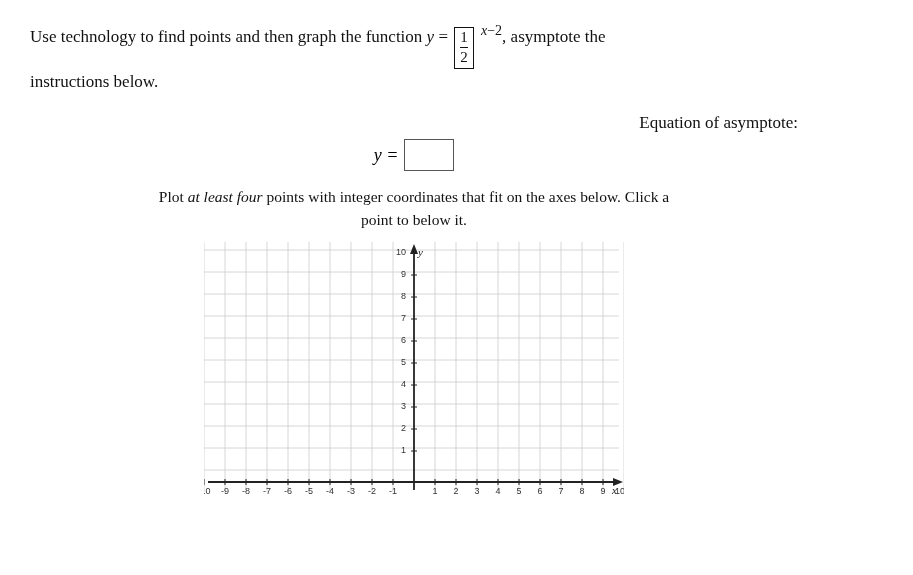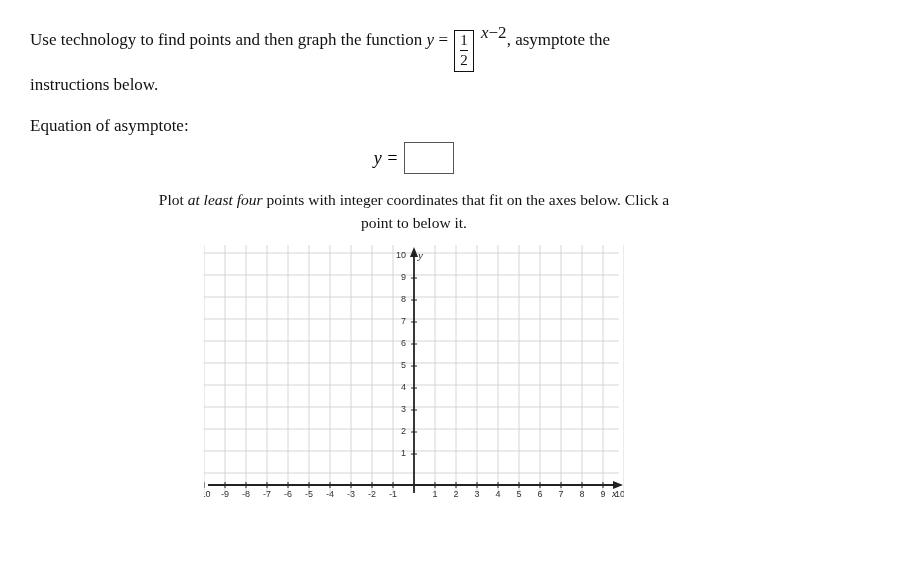--- a/index.html
+++ b/index.html
@@ -20,21 +20,21 @@
     .instruction-text {
       font-size: 17px;
       line-height: 1.55;
       color: #111;
       margin-bottom: 18px;
     }
     .instruction-text sup {
       font-size: 11px;
     }
     .asymptote-section {
-      text-align: left;
+      text-align: right;
       margin-bottom: 14px;
     }
     .asymptote-label {
       font-size: 17px;
       color: #111;
       margin-bottom: 6px;
     }
     .asymptote-input-row {
       display: flex;
       align-items: center;
@@ -89,21 +89,21 @@
   <div class="instruction-text">
     Use technology to find points and then graph the function
     <i>y</i> =
     <span style="display:inline-flex; align-items:center; margin:0 2px;">
       <span style="display:inline-flex; flex-direction:column; align-items:center; font-size:15px; border: 1px solid #111; padding:0 5px; line-height:1.3;">
         <span>1</span>
         <span style="border-top:1px solid #111; width:100%; display:block;"></span>
         <span>2</span>
       </span>
     </span>
-    <sup style="font-style:normal; font-size:17px; vertical-align:super; margin-left:1px;"><i>x</i>−2</sup>,
+    <sup style="font-style:normal; font-size:14px; vertical-align:super; margin-left:1px;"><i>x</i>−2</sup>,
     <span>asymptote the</span>
     <br>instructions below.
   </div>
 
   <div class="asymptote-section">
     <div class="asymptote-label">Equation of asymptote:</div>
     <div class="asymptote-input-row">
       <span>y =</span>
       <div class="asymptote-box"></div>
     </div>

